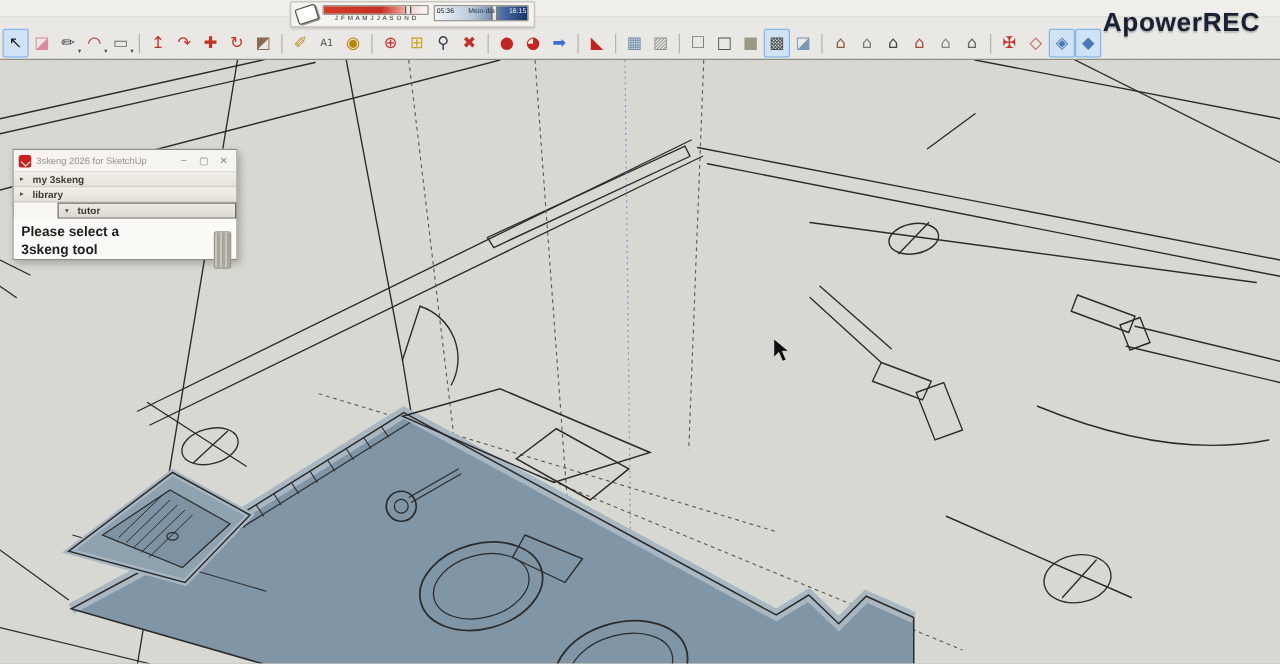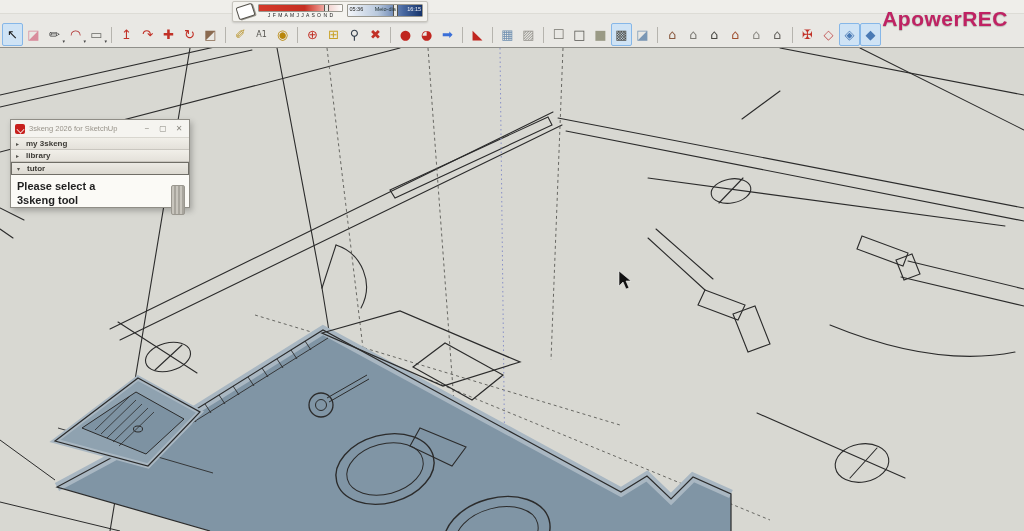--- a/index.html
+++ b/index.html
@@ -52,31 +52,31 @@
          border:1px solid #8f8d86;box-shadow:2px 3px 6px rgba(0,0,0,.25);box-sizing:border-box;}
   .panel-titlebar{height:17px;display:flex;align-items:center;background:#f5f4f0;
                   border-bottom:1px solid #d8d6cf;padding:0 4px;gap:4px;}
   .panel-logo{width:10px;height:10px;background:#c7201e;border-radius:2px;position:relative;flex:0 0 auto;}
   .panel-logo::after{content:"";position:absolute;left:2px;top:2px;width:6px;height:6px;
                      border-left:1.5px solid #fff;border-bottom:1.5px solid #fff;transform:rotate(-45deg) scale(.8);}
   .panel-title{font-size:7.5px;color:#98938a;flex:1 1 auto;white-space:nowrap;overflow:hidden;}
   .win-btn{font-size:8px;color:#8a8880;width:12px;text-align:center;line-height:12px;}
   .sec-row{height:11px;display:flex;align-items:center;gap:4px;padding:0 5px;
            background:linear-gradient(#f1efe9,#e4e1da);border-bottom:1px solid #c9c6bf;}
-  .sec-row.open{border:1px solid #6f6d66;background:linear-gradient(#eceae4,#dcd9d1);}
+  .sec-row.open{border:1px solid #6f6d66;background:linear-gradient(#eceae4,#dcd9d1);margin-left:35px;}
   .sec-arrow{font-size:6px;color:#55534d;width:6px;}
   .sec-label{font-size:8px;font-weight:bold;color:#3c3a35;}
   .panel-body{position:relative;height:32px;background:#fbfaf6;}
   .panel-message{position:absolute;left:6px;top:5px;font-size:11px;line-height:13.5px;
                  font-weight:bold;color:#1f1f1f;white-space:pre-line;}
   .panel-scroll{position:absolute;right:4px;top:10px;width:12px;height:28px;border:1px solid #9a978f;
                 border-radius:2px;background:repeating-linear-gradient(90deg,#c8c5bd 0 2px,#a8a59d 2px 4px);}
   
   .watermark{position:absolute;right:16px;top:7px;font-size:21px;font-weight:bold;
-             color:#be185d;letter-spacing:.5px;
+             color:#0f172a;letter-spacing:.5px;
              text-shadow:0 1px 1px rgba(140,140,135,.5),0 0 1px rgba(150,150,145,.6);
              opacity:.95;}
 </style>
 </head>
 <body>
 
 <div class="screen">
 
   <div class="top-area">
     <div class="menu-strip"></div>

